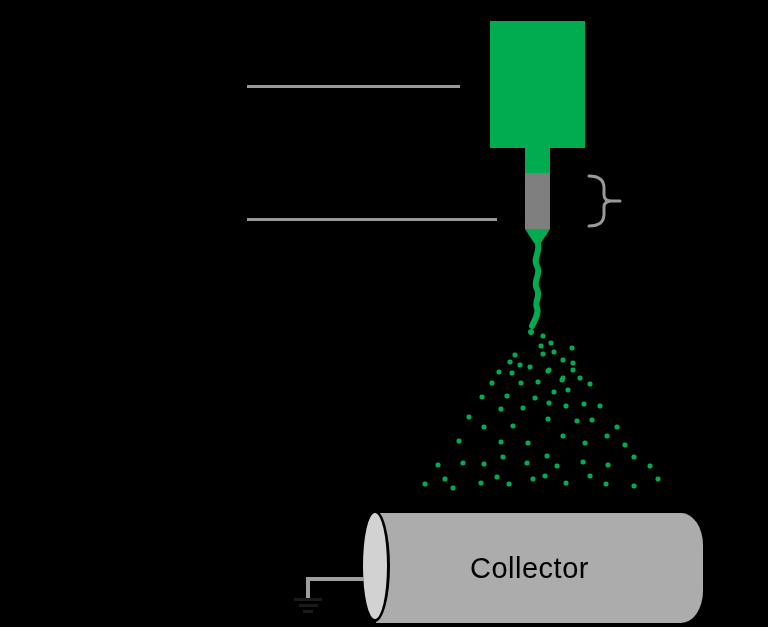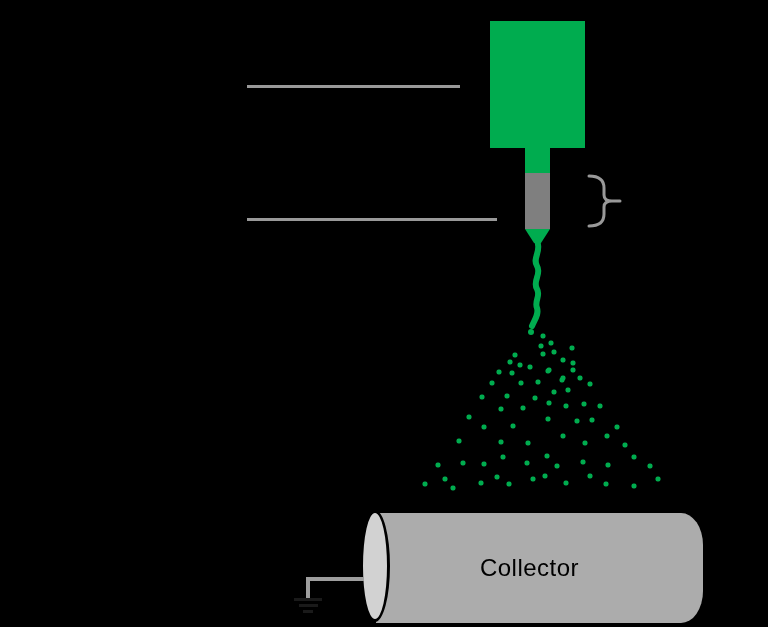--- a/index.html
+++ b/index.html
@@ -46,21 +46,21 @@
   
   .collector-body{
     left:376px;top:513px;width:327px;height:110px;
     background:var(--collector-body-gray);
     border-top-right-radius:22px 32px;
     border-bottom-right-radius:22px 32px;
     display:flex;align-items:center;justify-content:center;
   }
   .collector-label{
     color:var(--label-black);
-    font-size:24px;
+    font-size:29px;
     letter-spacing:0.5px;
     transform:translateX(-10px);
   }
   .collector-end-cap{
     left:360px;top:510px;width:30px;height:112px;
     background:var(--collector-end-gray);
     border:3px solid #000;
     border-radius:50%;
     box-sizing:border-box;
   }

